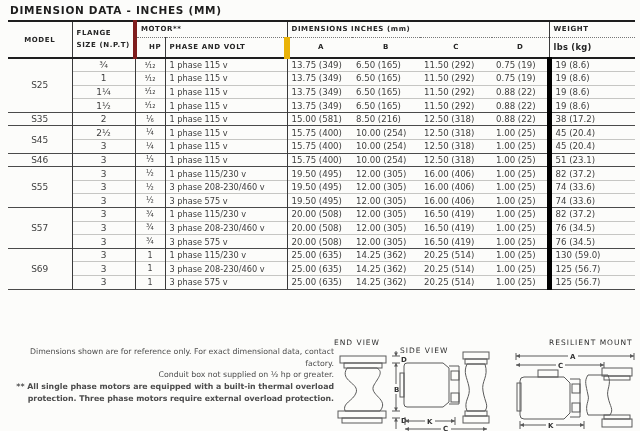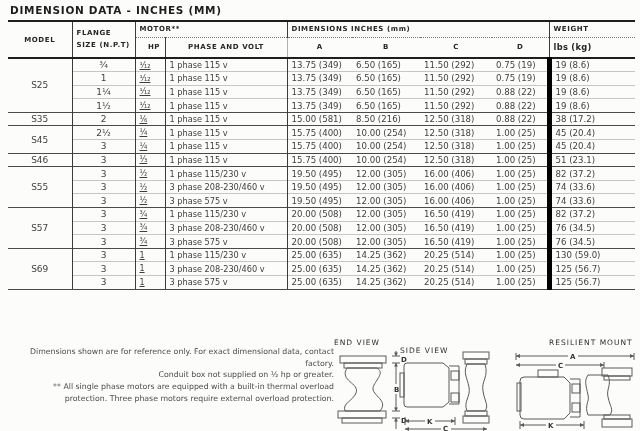--- a/index.html
+++ b/index.html
@@ -17,50 +17,50 @@
     position:absolute; left:8px; top:20px; width:627px;
     border-collapse:collapse; table-layout:fixed;
   }
   thead th {
     font-size:7px; font-weight:bold; letter-spacing:0.6px; color:#262626;
     text-align:left; padding:2px 4px; vertical-align:middle; white-space:nowrap;
   }
   thead tr.h1 th { border-top:2.5px solid #1e1e1e; height:16px; }
   thead tr.h2 th { height:21px; }
   th.model   { text-align:center; border-right:1px solid #3a3a3a; border-bottom:2px solid #1e1e1e; }
-  th.flange  { border-right:1px solid #7f1d1d; border-bottom:2px solid #1e1e1e; line-height:1.7;margin-top:36px; }
+  th.flange  { border-right:4px solid #7f1d1d; border-bottom:2px solid #1e1e1e; line-height:1.7;margin-top:36px; }
   th.motor   { border-right:1px solid #3a3a3a; border-bottom:1px dotted #777; }
   th.dims    { border-right:1px solid #3a3a3a; border-bottom:1px dotted #777; }
   th.weight-top { border-bottom:1px dotted #777; }
   tr.h2 th   { border-bottom:2px solid #1e1e1e; }
   th.hp      { text-align:center; border-right:1px solid #3a3a3a;padding-left:12px; }
-  th.phase   { border-right:1px solid #eab308;text-align:center; }
+  th.phase   { border-right:6px solid #eab308; }
   th.dim-col { text-align:center; }
   th.dim-d   { border-right:1px solid #3a3a3a; }
   th.weight-unit { font-size:8.3px; letter-spacing:0.3px; text-transform:none; }
 
   tbody td {
     font-size:8.6px; padding:1px 4px; height:13.6px; white-space:nowrap;
     color:#3e3e3e; vertical-align:middle;
   }
   td.model  { font-size:9px; text-align:center; border-right:1px solid #3a3a3a; }
   td.flange { font-size:9px; text-align:center; border-right:1px solid #3a3a3a; }
-  td.hp     { font-size:8px; text-align:left; border-right:1px solid #3a3a3a;text-decoration:underline; }
+  td.hp     { font-size:8px; text-align:center; border-right:1px solid #3a3a3a; }
   td.phase  { font-size:8.2px; border-right:1px solid #3a3a3a; }
   td.col-d  { border-right:5px solid #000000; }
   tr.group-first td { border-top:1px solid #4a4a4a; }
   tr.row-sub  td { border-top:1px solid #c6c6c3; }
   tbody tr:last-child td { border-bottom:1px solid #4a4a4a; }
   td.model.last-group { border-bottom:1px solid #4a4a4a; }
 
   .footnotes {
     position:absolute; left:10px; top:346px; width:324px;
     font-size:7.8px; line-height:1.5; color:#4c4c4c;text-align:right;
   }
-  .footnote.hang { padding-left:9px; text-indent:-9px; }
+  .footnote.hang { padding-left:9px; text-indent:-9px;font-weight:bold; }
 
   .diagram-label {
     position:absolute; font-size:7.5px; font-weight:normal; letter-spacing:1px;
     color:#2b2b2b; white-space:nowrap;
   }
   .dg { position:absolute; top:351px; }
   .dg svg { display:block; }
   .dg path, .dg rect, .dg line { stroke:#5a5a5a; stroke-width:1; fill:none; }
   .dg .ah { fill:#5a5a5a; stroke:none; }
   .dg text { font-family:"DejaVu Sans", sans-serif; font-size:7px; font-weight:bold; fill:#333; stroke:none; }

